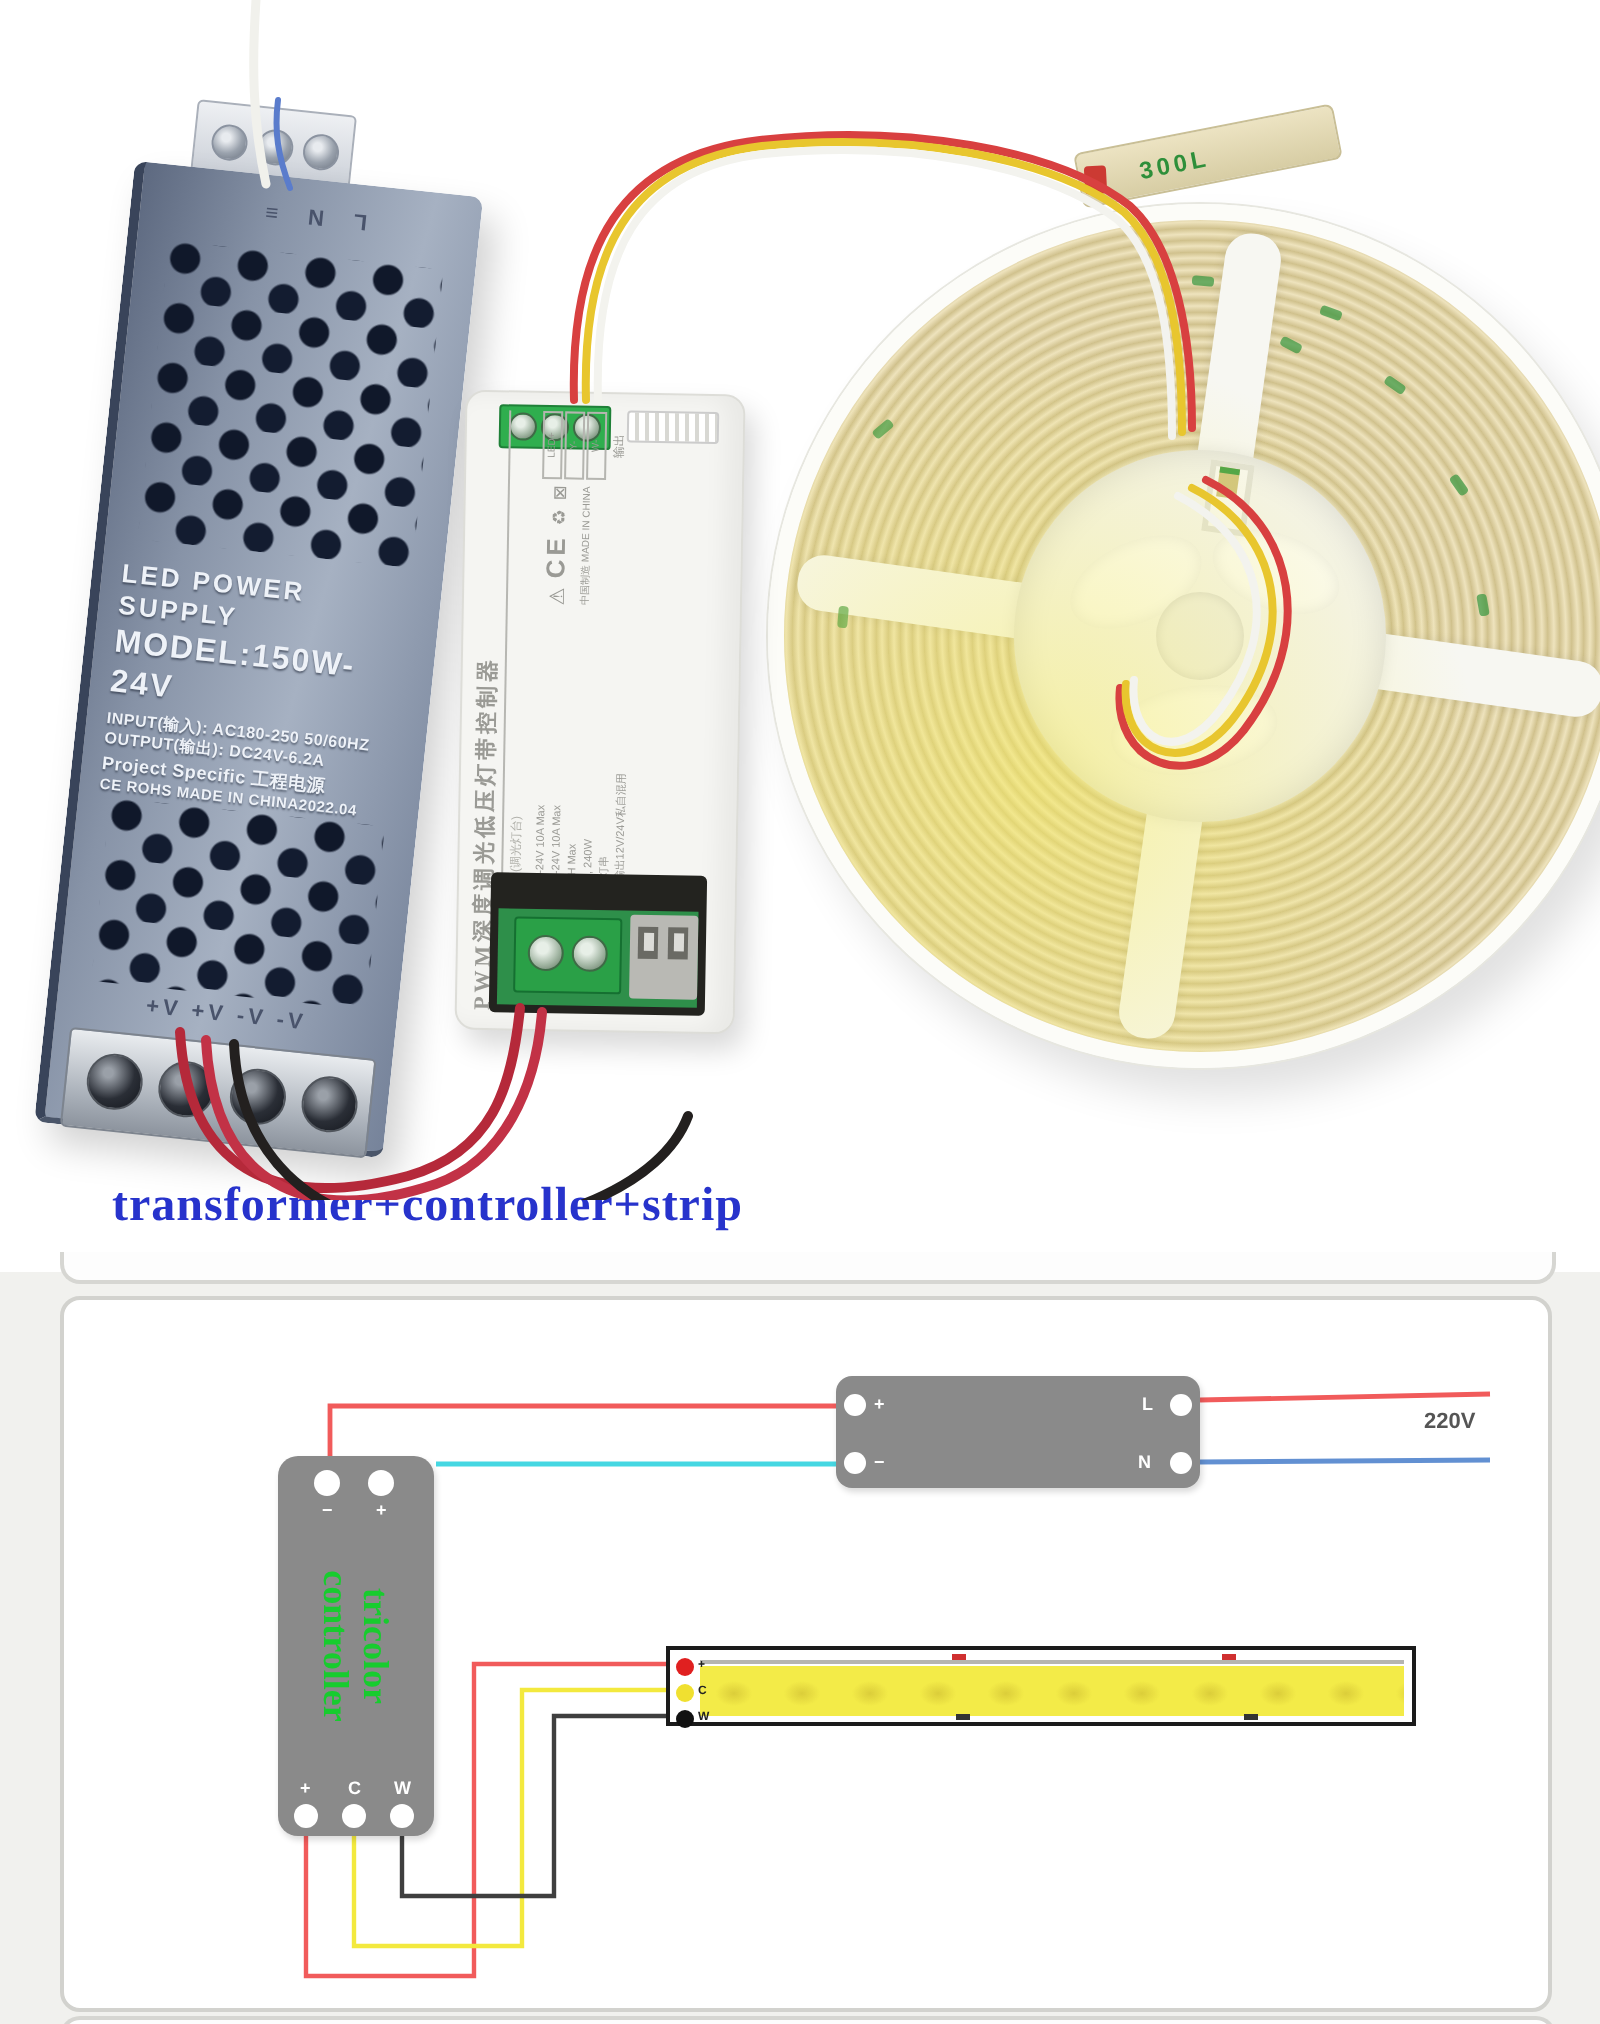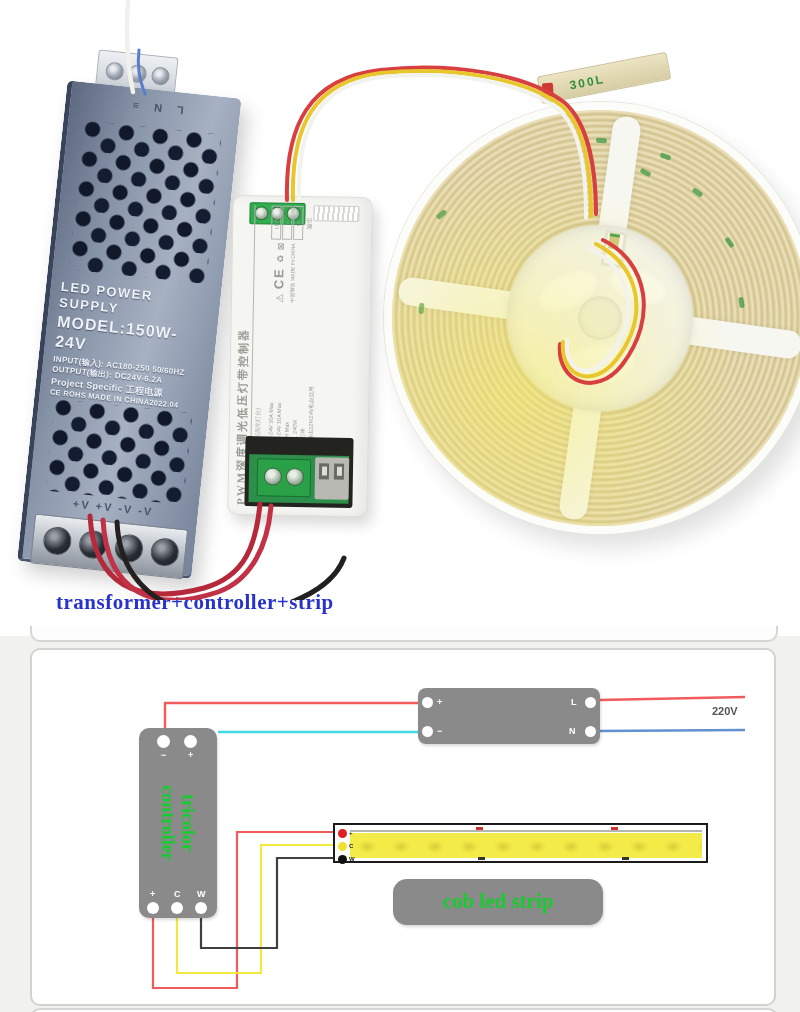--- a/index.html
+++ b/index.html
@@ -66,21 +66,21 @@
        background:#f4f4ee;box-shadow:inset 0 0 18px rgba(0,0,0,.12),0 0 8px rgba(0,0,0,.08);}
   .mold{background:#fbfbf6;border-radius:50%;box-shadow:inset 0 0 8px rgba(0,0,0,.08);}
   .hub-slot{left:96px;top:6px;width:16px;height:30px;background:#f8f8f3;border:3px solid #e1e1d8;transform:rotate(8deg);}
   .slot-strip{left:2px;top:0;width:10px;height:12px;background:#cfc37e;border-top:3px solid #44a044;}
   .speck{width:11px;height:5px;background:rgba(52,150,62,.7);border-radius:2px;}
   #tail{left:538px;top:64px;width:132px;height:28px;transform:rotate(-11deg);border-radius:4px;
         background:linear-gradient(180deg,#ece3c2,#d7cda4);border:1px solid #c9bf96;
         color:#2e8f3a;font-weight:bold;font-size:12px;letter-spacing:2px;line-height:28px;padding-left:30px;box-sizing:border-box;}
   #tail::before{content:"";position:absolute;left:2px;top:7px;width:11px;height:14px;background:#cc3a33;border-radius:2px;transform:rotate(8deg);}
   
-  #title{left:56px;top:590px;font-family:"Liberation Serif",serif;font-weight:bold;font-size:21px;color:#2733cc;letter-spacing:.5px;}
+  #title{left:56px;top:590px;font-family:"Liberation Serif",serif;font-weight:bold;font-size:24px;color:#2733cc;letter-spacing:.5px;}
   
   #diag-bg{left:0;top:636px;width:800px;height:376px;background:#f1f1ee;}
   #card-above{left:30px;top:626px;width:744px;height:14px;background:#fdfdfd;border:2px solid #d6d6d2;border-top:none;border-radius:0 0 10px 10px;}
   #panel{left:30px;top:648px;width:742px;height:354px;background:#fff;border:2px solid #d2d2ce;border-radius:10px;}
   #card-below{left:30px;top:1008px;width:744px;height:10px;background:#fdfdfd;border:2px solid #d6d6d2;border-bottom:none;border-radius:10px 10px 0 0;}
   .gbox{background:#8a8a8a;box-shadow:1px 2px 3px rgba(0,0,0,.15);}
   .gterm{width:11px;height:11px;border-radius:50%;background:#fff;}
   .glab{color:#fff;font-size:9px;font-weight:bold;line-height:10px;}
   .greenlab{font-family:"Liberation Serif",serif;font-weight:bold;color:#17cc2e;}
   #dstrip{left:333px;top:823px;width:375px;height:40px;background:#fff;border:2px solid #1b1b1b;box-sizing:border-box;}
@@ -276,17 +276,14 @@
     <div class="abs dot" style="left:3px;top:30px;background:#111;"></div>
     <div class="abs dotlab" style="left:14px;top:4px;">+</div>
     <div class="abs dotlab" style="left:14px;top:17px;">C</div>
     <div class="abs dotlab" style="left:14px;top:30px;">W</div>
     <div class="abs smark" style="left:141px;top:2px;background:#d03030;"></div>
     <div class="abs smark" style="left:276px;top:2px;background:#d03030;"></div>
     <div class="abs smark" style="left:143px;top:32px;background:#333;"></div>
     <div class="abs smark" style="left:287px;top:32px;background:#333;"></div>
   </div>
 
-  <div class="abs gbox" style="left:393px;top:879px;width:210px;height:46px;border-radius:14px;z-index:4;">
-    <div class="abs greenlab" style="left:0;top:10px;width:210px;text-align:center;font-size:21px;">cob led strip</div>
-  </div>
 
 </div>
 
 </body></html>

